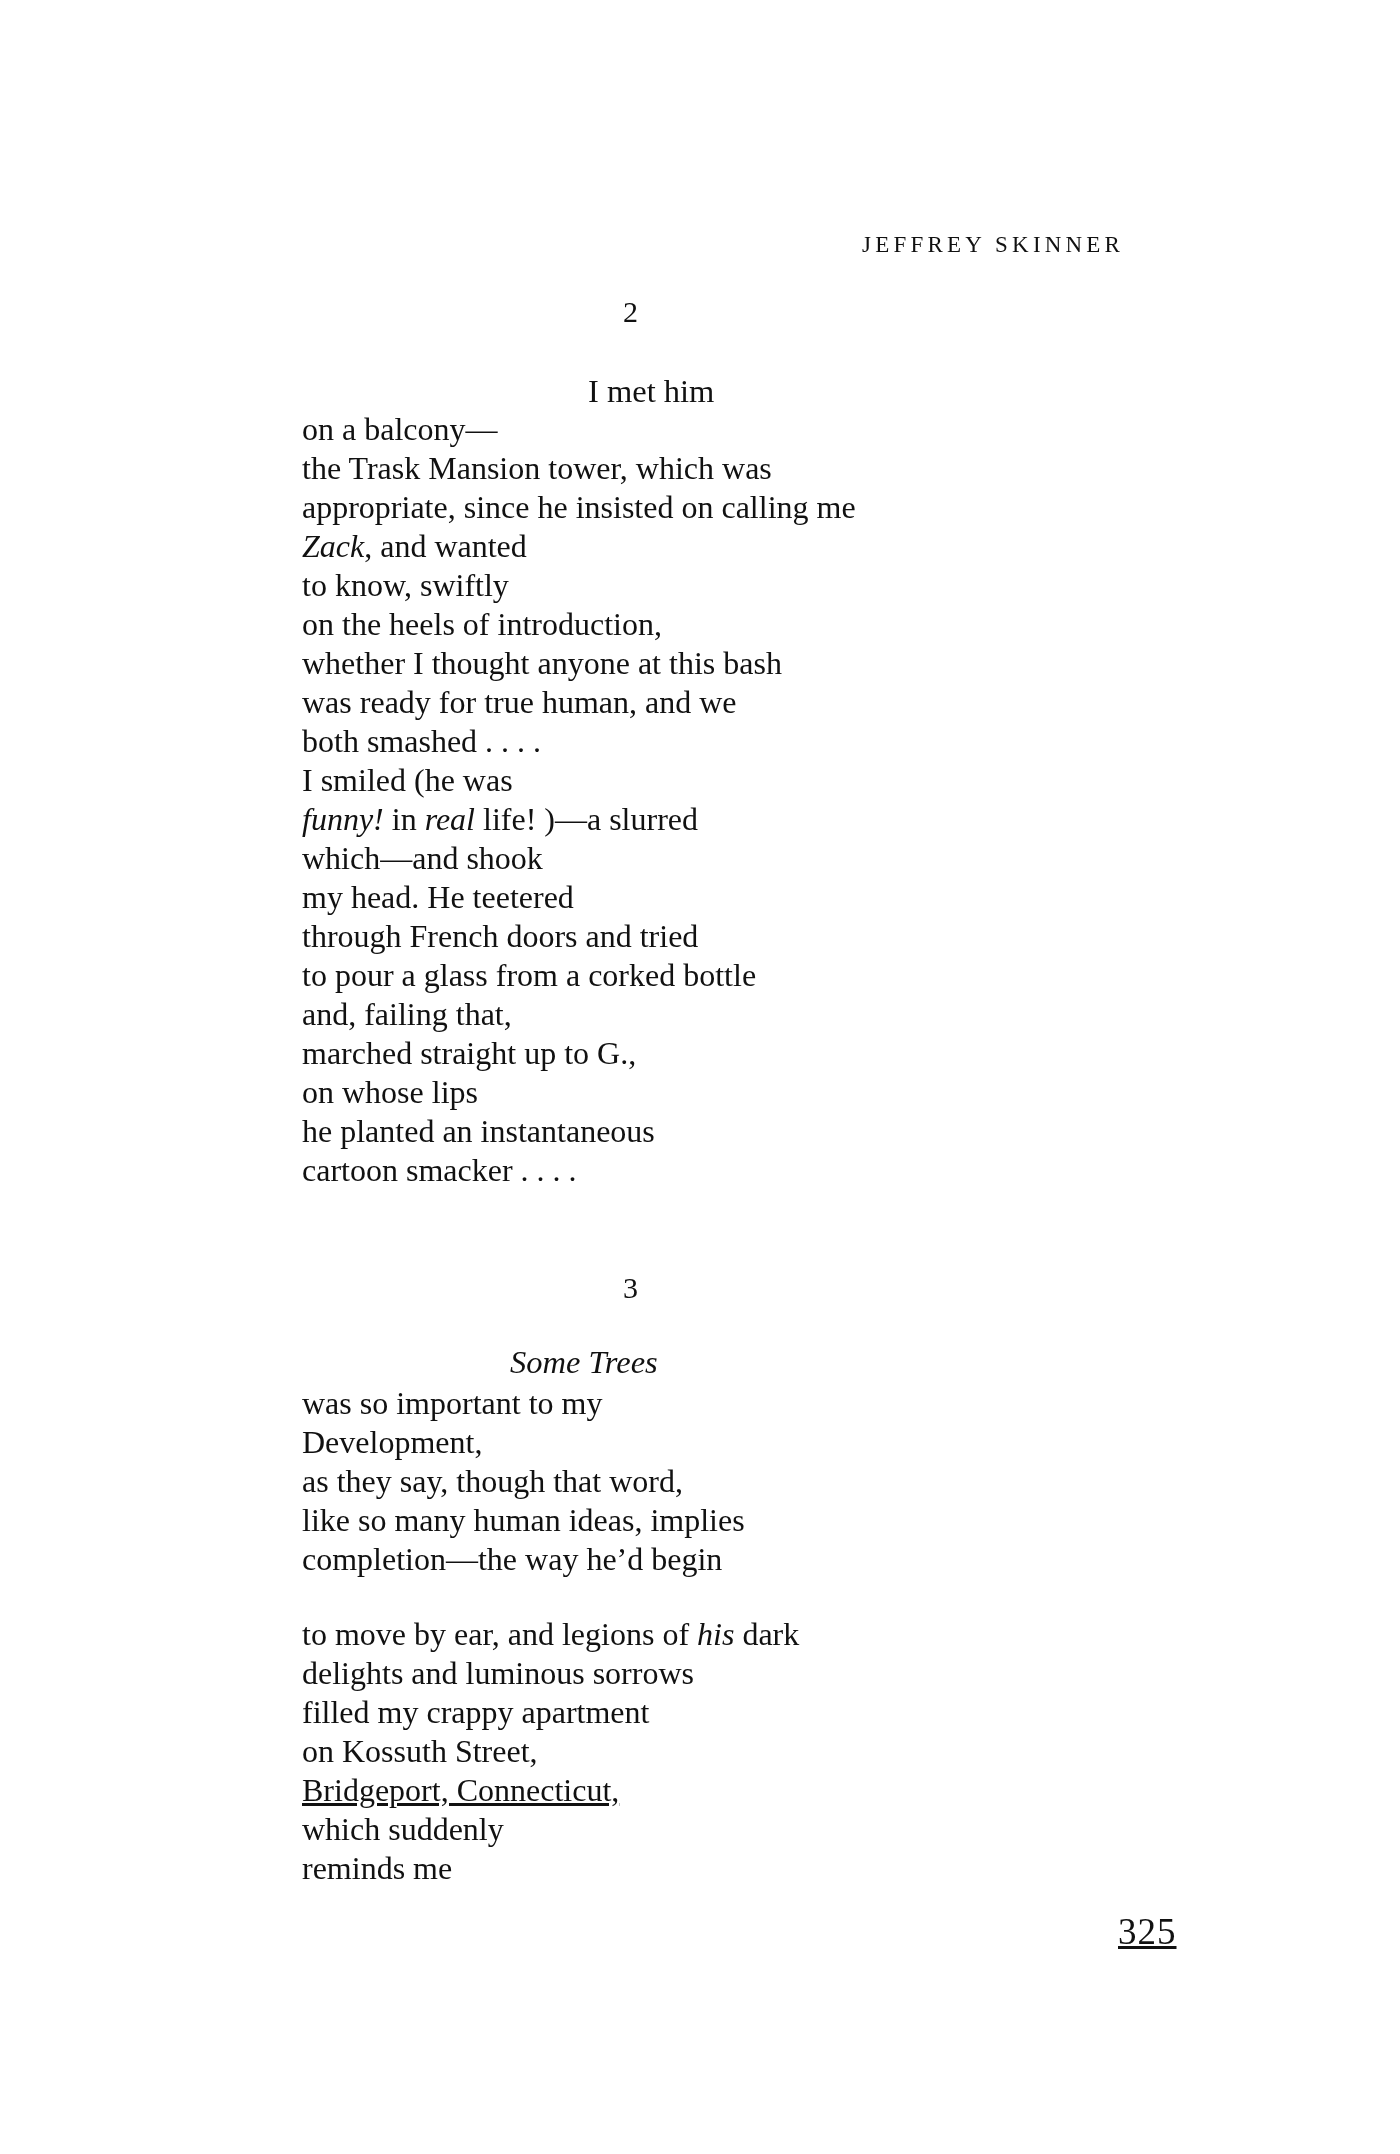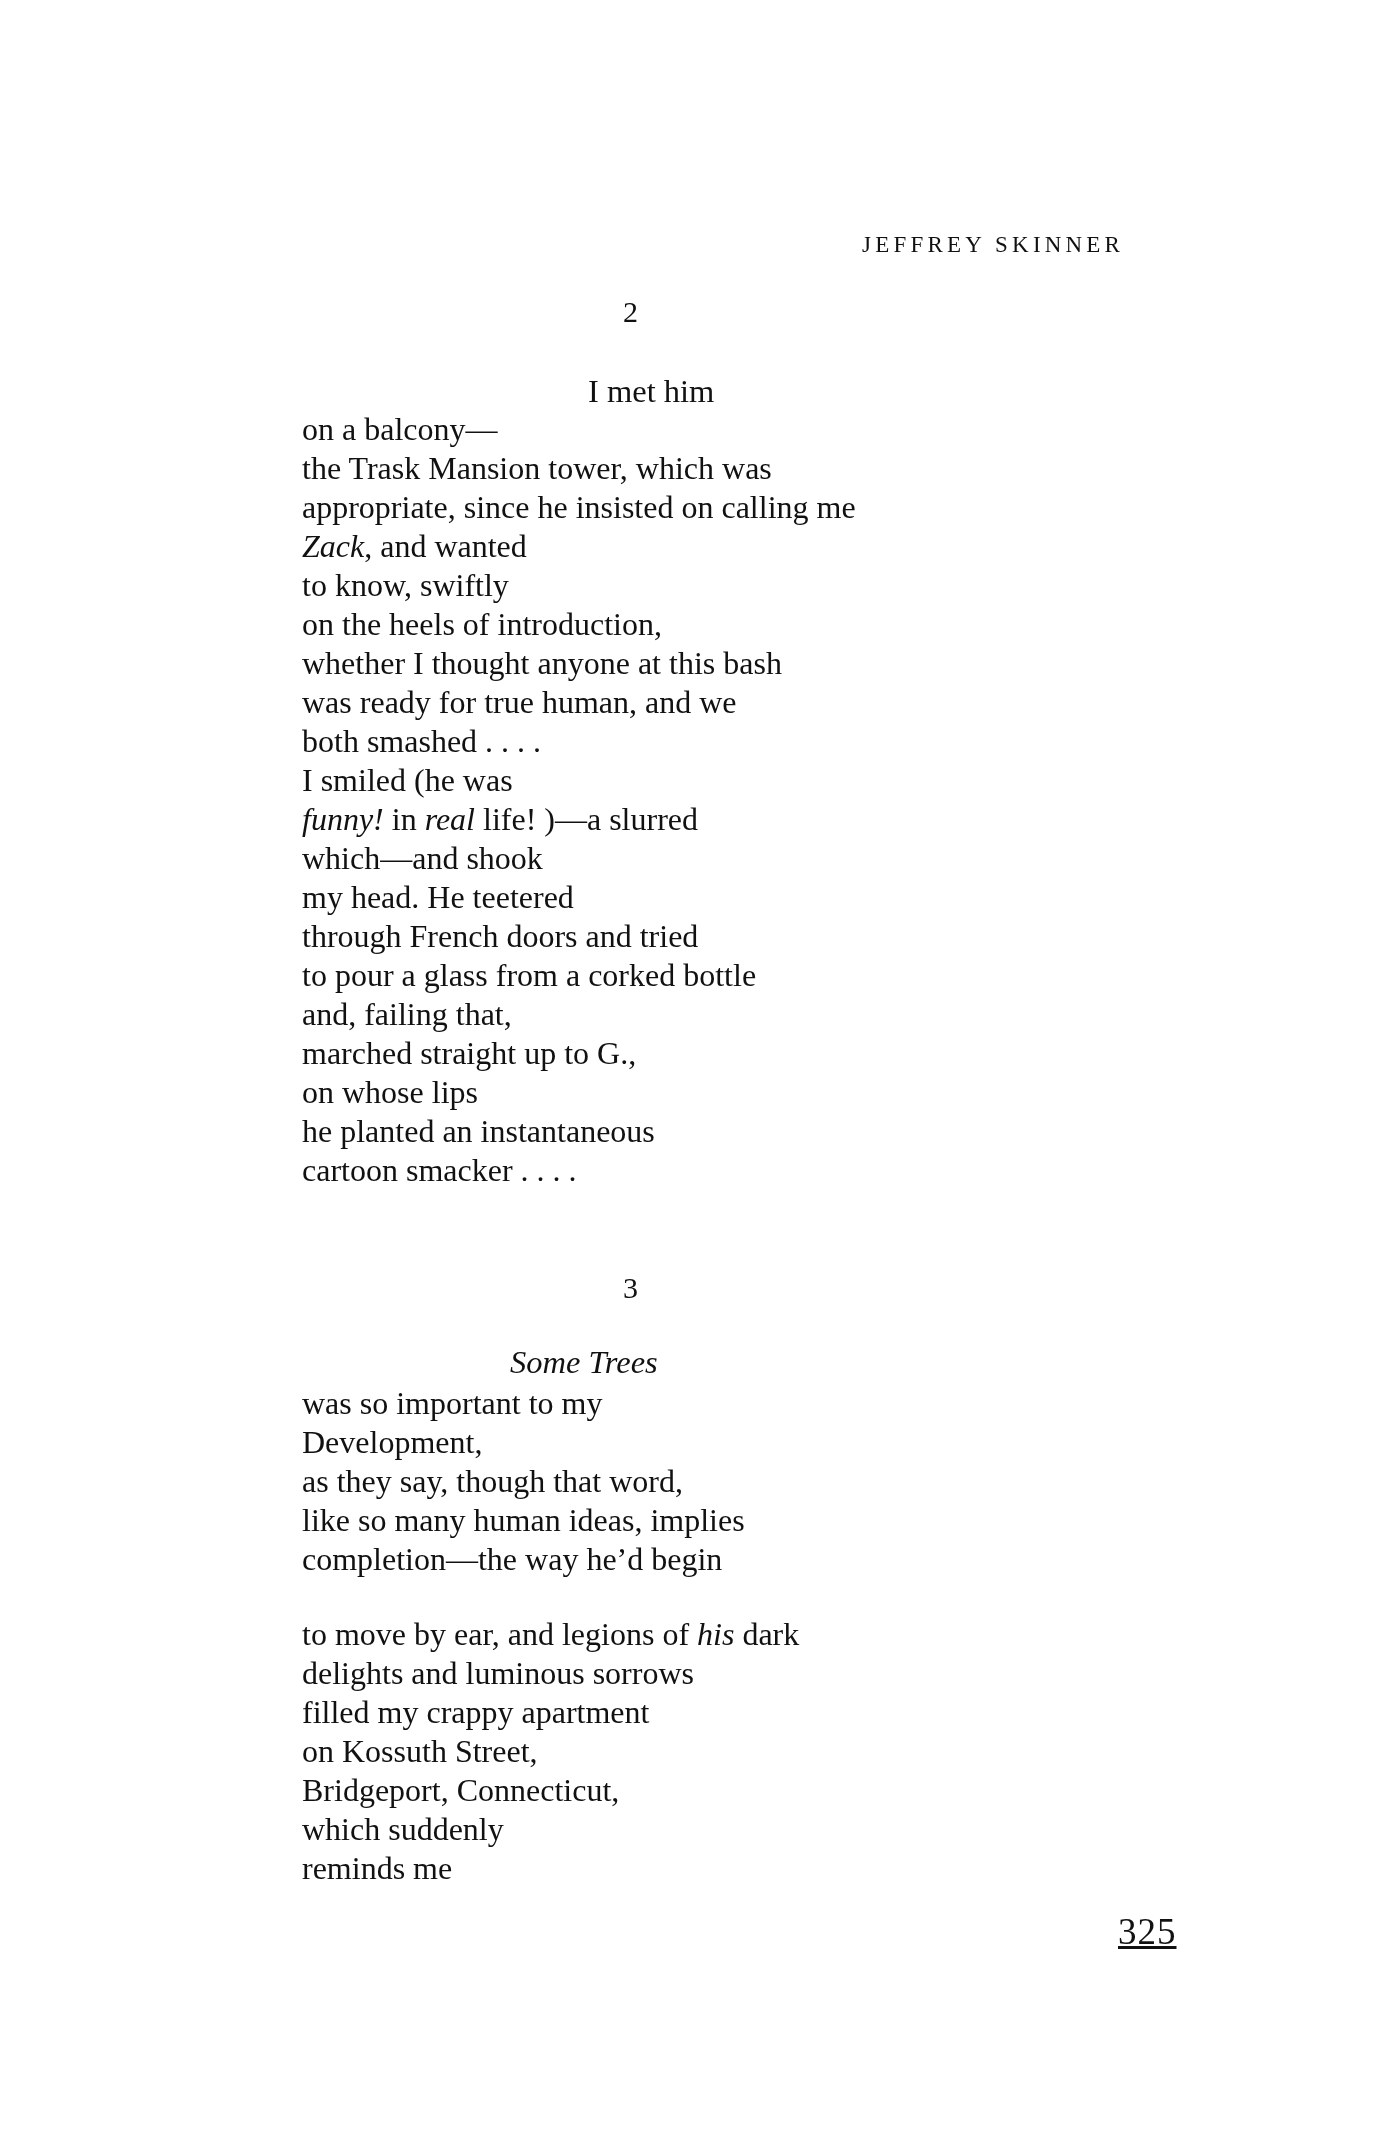--- a/index.html
+++ b/index.html
@@ -48,17 +48,17 @@
 <div class="line" style="top:1384px;">was so important to my</div>
 <div class="line" style="top:1423px;">Development,</div>
 <div class="line" style="top:1462px;">as they say, though that word,</div>
 <div class="line" style="top:1501px;">like so many human ideas, implies</div>
 <div class="line" style="top:1540px;">completion—the way he’d begin</div>
 
 <div class="line" style="top:1615px;"><span style="white-space:pre">to move by ear, and legions of </span><em>his</em><span style="white-space:pre"> dark</span></div>
 <div class="line" style="top:1654px;">delights and luminous sorrows</div>
 <div class="line" style="top:1693px;">filled my crappy apartment</div>
 <div class="line" style="top:1732px;">on Kossuth Street,</div>
-<div class="line" style="top:1771px;">Bridgeport, Connecticut,</div>
+<div class="line" style="top:1771px;text-decoration:underline;">Bridgeport, Connecticut,</div>
 <div class="line" style="top:1810px;">which suddenly</div>
 <div class="line" style="top:1849px;">reminds me</div>
 
 <div class="abs page-num">325</div>
 
 </body></html>

